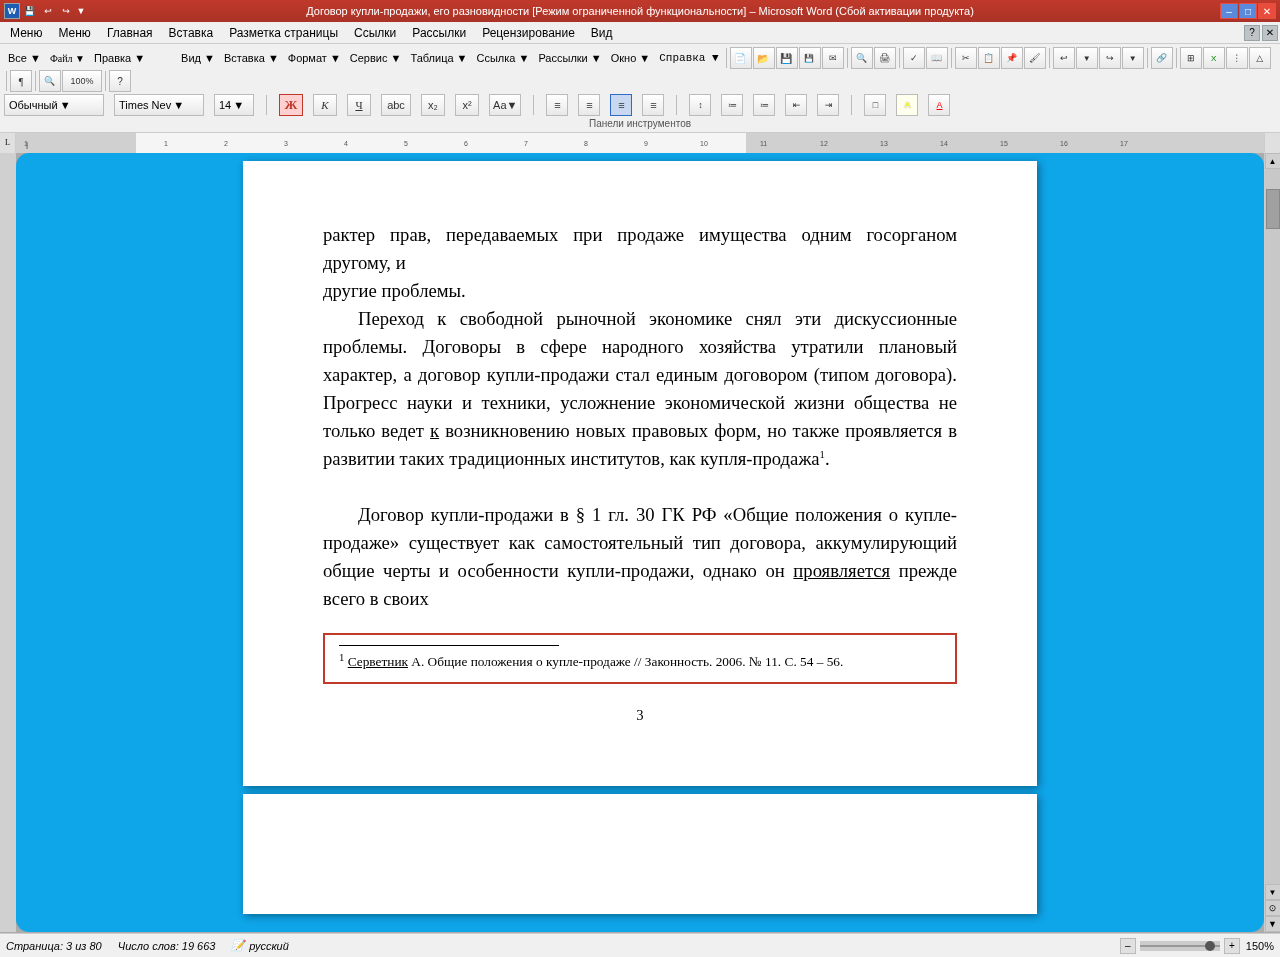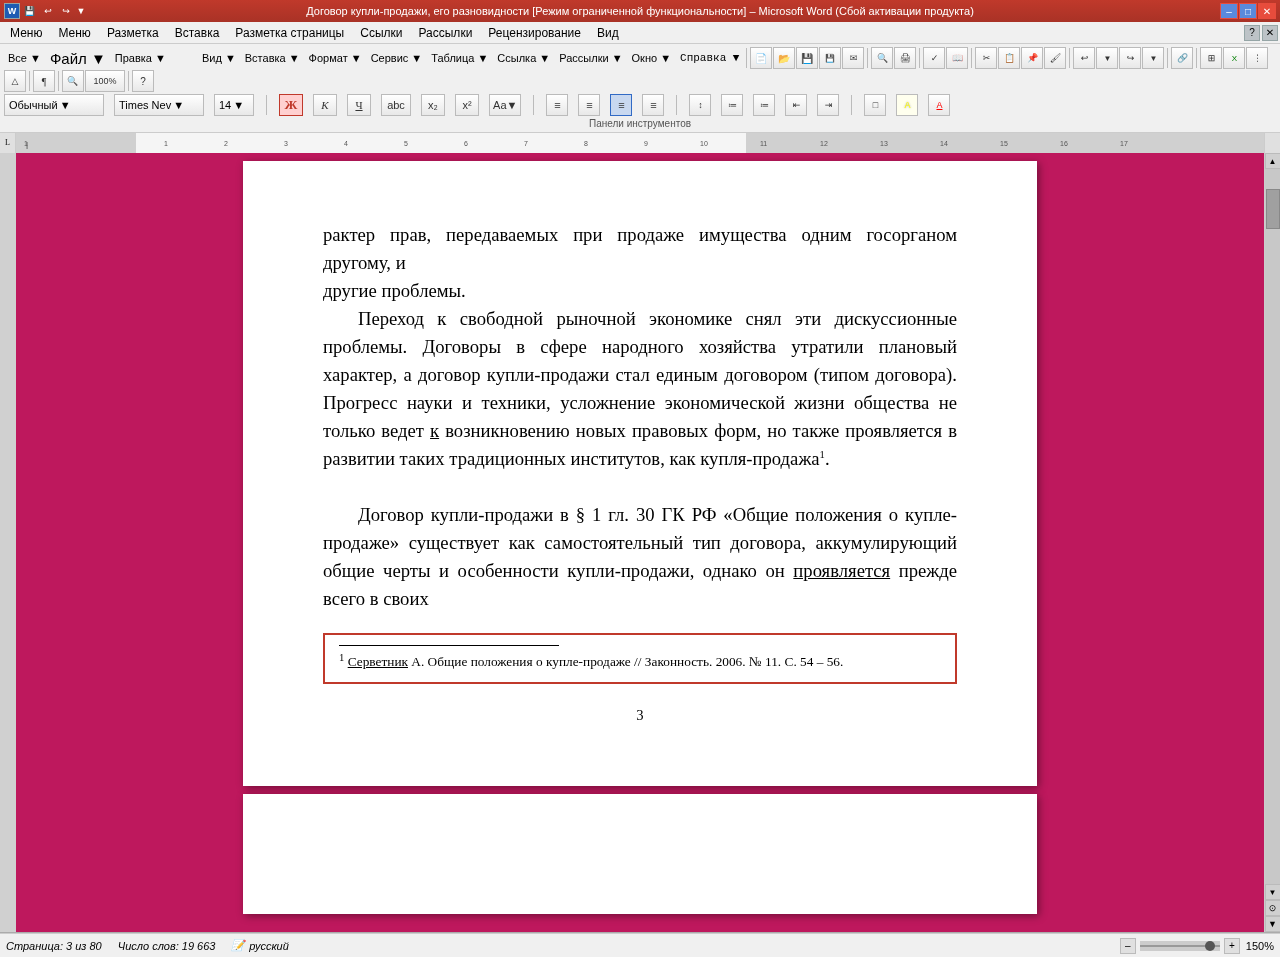--- a/index.html
+++ b/index.html
@@ -385,38 +385,38 @@
   <div id="title-bar-right">
     <div class="title-btn" style="background:#5a8adc;">–</div>
     <div class="title-btn" style="background:#5a8adc;">□</div>
     <div class="title-btn" style="background:#e74c3c;">✕</div>
   </div>
 </div>
 
 <div id="menu-bar">
   <div class="menu-item">Меню</div>
   <div class="menu-item">Меню</div>
-  <div class="menu-item">Разметка</div>
+  <div class="menu-item">Главная</div>
   <div class="menu-item">Вставка</div>
   <div class="menu-item">Разметка страницы</div>
   <div class="menu-item">Ссылки</div>
   <div class="menu-item">Рассылки</div>
   <div class="menu-item">Рецензирование</div>
   <div class="menu-item">Вид</div>
   <div style="margin-left:auto;display:flex;align-items:center;gap:2px;">
     <div class="title-btn-icon" style="font-size:10px;font-family:Arial;cursor:pointer;">?</div>
     <div class="title-btn-icon" style="font-size:10px;font-family:Arial;cursor:pointer;">✕</div>
   </div>
 </div>
 
 <div id="toolbar-area">
   <div id="toolbar1">
 
     <div class="ribbon-item" style="padding:2px 4px;font-family:Arial;font-size:11px;">Все ▼</div>
-    <div class="ribbon-item" style="padding:2px 4px;font-family:Liberation Sans, sans-serif;font-size:15px;">Файл ▼</div>
+    <div class="ribbon-item" style="padding:2px 4px;font-family:Liberation Serif, serif;font-size:10px;">Файл ▼</div>
     <div class="ribbon-item" style="padding:2px 4px;font-family:Arial;font-size:11px;">Правка ▼</div>
     <div class="ribbon-item" style="padding:2px 4px;font-family:Arial;font-size:11px;margin-left:27px;">Вид ▼</div>
     <div class="ribbon-item" style="padding:2px 4px;font-family:Arial;font-size:11px;">Вставка ▼</div>
     <div class="ribbon-item" style="padding:2px 4px;font-family:Arial;font-size:11px;">Формат ▼</div>
     <div class="ribbon-item" style="padding:2px 4px;font-family:Arial;font-size:11px;">Сервис ▼</div>
     <div class="ribbon-item" style="padding:2px 4px;font-family:Arial;font-size:11px;">Таблица ▼</div>
     <div class="ribbon-item" style="padding:2px 4px;font-family:Arial;font-size:11px;">Ссылка ▼</div>
     <div class="ribbon-item" style="padding:2px 4px;font-family:Arial;font-size:11px;">Рассылки ▼</div>
     <div class="ribbon-item" style="padding:2px 4px;font-family:Arial;font-size:11px;">Окно ▼</div>
     <div class="ribbon-item" style="padding:2px 4px;font-family:Liberation Mono, monospace;font-size:11px;">Справка ▼</div>
@@ -535,21 +535,21 @@
 </div>
 
 <div id="main-area" style="height:calc(957px - 22px - 22px - 90px - 20px - 24px); display:flex;">
 
   <div id="v-ruler">
     <svg width="16" height="100%" style="display:block;">
       <rect width="16" height="100%" fill="#d0d0d0"></rect>
     </svg>
   </div>
 
-  <div id="doc-scroll" style="flex:1;overflow:hidden;display:flex;flex-direction:column;align-items:center;padding:8px 11px;gap:8px;background:#be185d;">
+  <div id="doc-scroll" style="flex:1;overflow:hidden;display:flex;flex-direction:column;align-items:center;padding:8px 11px;gap:8px;background:#0ea5e9;border-radius:13px;">
 
     <div class="page">
       <div class="doc-text">
         
         
         <div class="doc-para-noi">
           рактер прав, передаваемых при продаже имущества одним госорганом другому, и
         </div>
         
         

